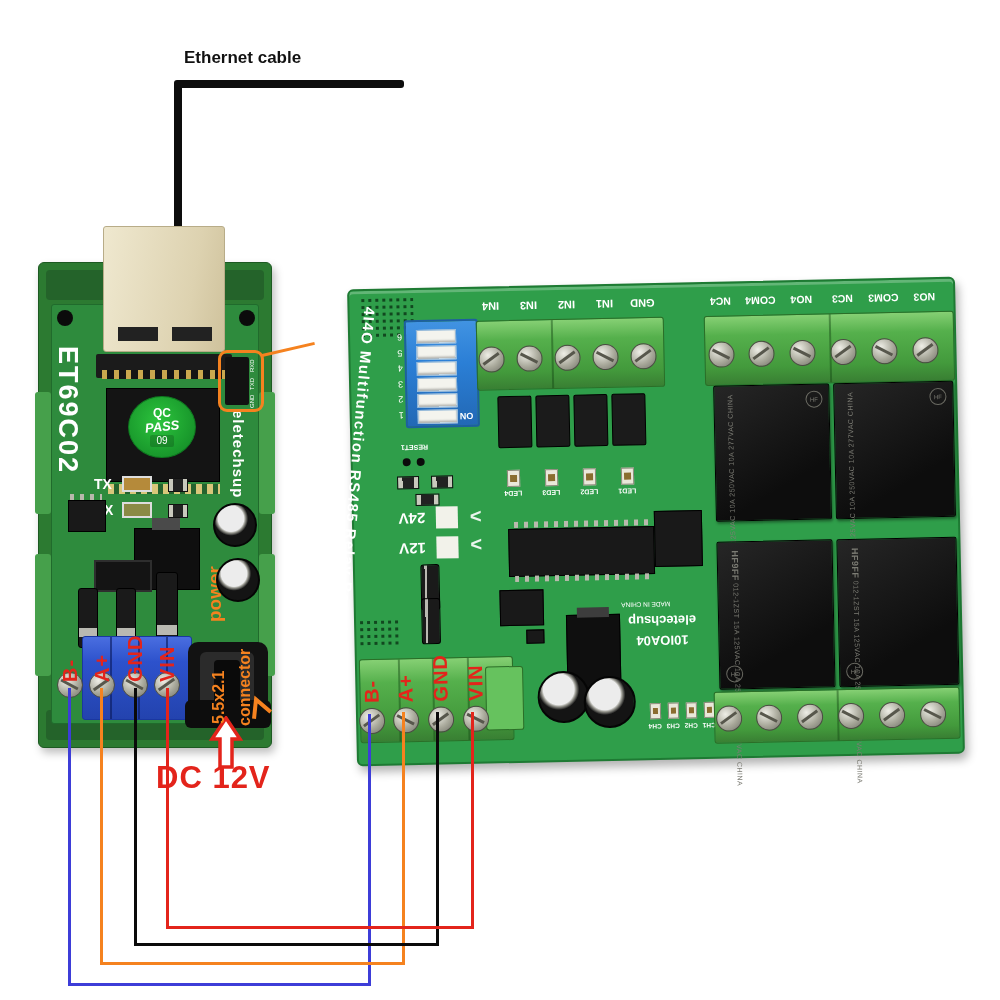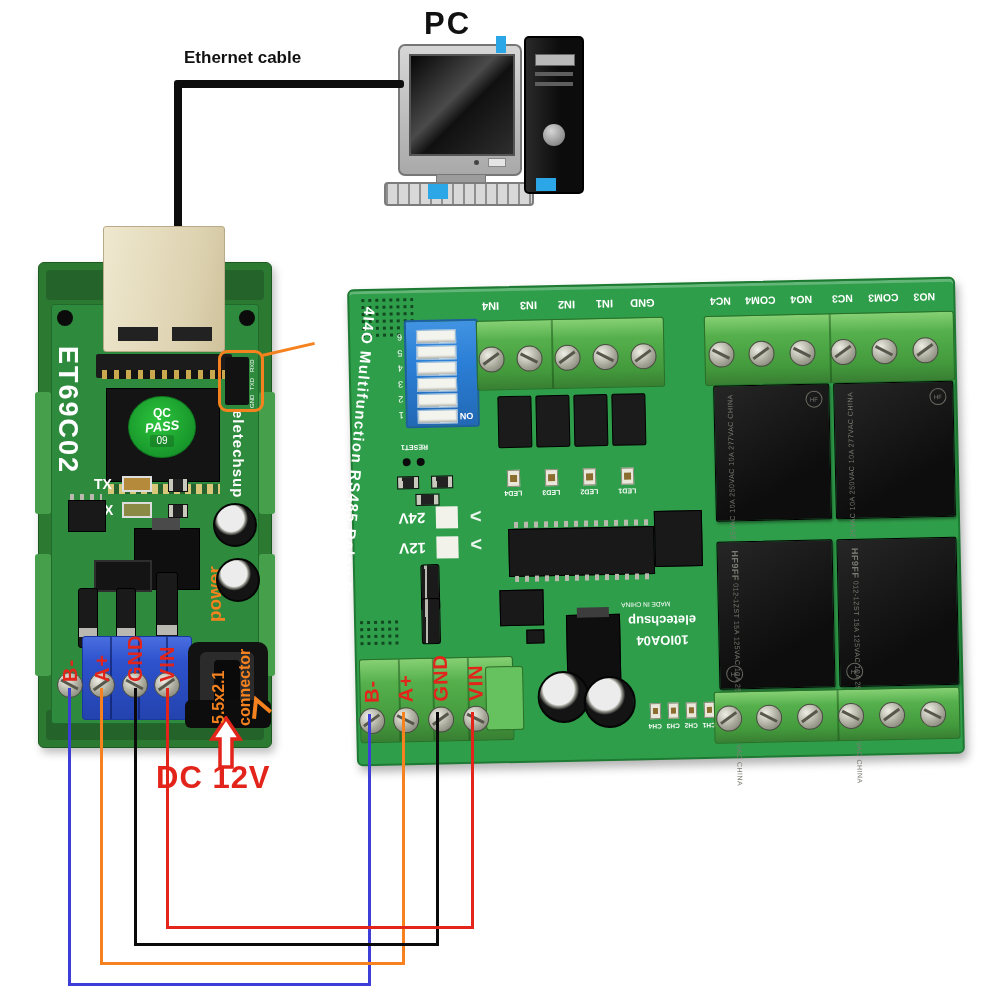--- a/index.html
+++ b/index.html
@@ -46,44 +46,20 @@
   .wire{position:absolute;z-index:6;}
   .dip-slider{position:absolute;left:10px;width:38px;height:12px;background:#f4f4ee;
        border:1px solid #8fb6d8;box-shadow:inset 0 -2px 2px rgba(0,0,0,.25);}
   .tiny-flip{transform:rotate(180deg);color:#fff;}
 </style>
 </head>
 <body>
 
 <div class="stage">
 
-  <div class="abs" style="left:384px;top:6px;width:215px;height:200px;">
-    <div class="abs" style="left:40px;top:0;font-size:31px;font-weight:bold;color:#111;letter-spacing:2px;">PC</div>
-
-    <div class="abs" style="left:14px;top:38px;width:124px;height:132px;background:linear-gradient(#d6d6d6,#a9a9a9);border:2px solid #777;border-radius:7px;box-sizing:border-box;">
-      <div class="abs" style="left:9px;top:8px;width:102px;height:98px;border:2px solid #555;background:linear-gradient(135deg,#060606,#4a4a4a 42%,#101010 55%,#2e2e2e);"></div>
-      <div class="abs" style="left:88px;top:112px;width:16px;height:7px;background:#e5e5e5;border:1px solid #888;"></div>
-      <div class="abs" style="left:74px;top:114px;width:5px;height:5px;background:#444;border-radius:50%;"></div>
-    </div>
-    <div class="abs" style="left:52px;top:168px;width:48px;height:8px;background:#9c9c9c;border:1px solid #777;"></div>
-
-    <div class="abs" style="left:0px;top:176px;width:150px;height:24px;border:2px solid #7c7c7c;border-radius:4px;box-sizing:border-box;
-                background:repeating-linear-gradient(90deg,#8f8f8f 0 2px,#d8d8d8 2px 11px),repeating-linear-gradient(0deg,#9a9a9a 0 2px,#cfcfcf 2px 9px);"></div>
-
-    <div class="abs" style="left:140px;top:30px;width:60px;height:158px;background:linear-gradient(90deg,#2a2a2a,#0c0c0c 60%);border:2px solid #000;border-radius:5px;box-sizing:border-box;">
-      <div class="abs" style="left:9px;top:16px;width:38px;height:10px;background:#b9b9b9;border:1px solid #666;"></div>
-      <div class="abs" style="left:9px;top:34px;width:38px;height:4px;background:#5e5e5e;"></div>
-      <div class="abs" style="left:9px;top:44px;width:38px;height:4px;background:#5e5e5e;"></div>
-      <div class="abs" style="left:17px;top:86px;width:22px;height:22px;border-radius:50%;background:radial-gradient(circle at 38% 32%,#d6d6d6,#6e6e6e);"></div>
-    </div>
-
-    <div class="abs" style="left:112px;top:30px;width:10px;height:17px;background:#2ba7e8;"></div>
-    <div class="abs" style="left:44px;top:178px;width:20px;height:15px;background:#2ba7e8;"></div>
-    <div class="abs" style="left:152px;top:172px;width:20px;height:13px;background:#2ba7e8;"></div>
-  </div>
 
   <div class="abs" style="left:174px;top:82px;width:8px;height:150px;background:#0d0d0d;border-radius:3px;"></div>
   <div class="abs" style="left:174px;top:80px;width:230px;height:8px;background:#0d0d0d;border-radius:3px;"></div>
   <div class="abs" style="left:184px;top:48px;font-size:17px;font-weight:bold;color:#111;">Ethernet cable</div>
 
   <div class="abs" style="left:38px;top:262px;width:234px;height:486px;">
 
     <div class="abs" style="left:0;top:0;width:234px;height:486px;background:#2c7a31;border:1px solid #1d5a22;border-radius:6px;box-shadow:3px 5px 8px rgba(0,0,0,.25);box-sizing:border-box;"></div>
     <div class="abs" style="left:8px;top:8px;width:218px;height:30px;background:#24632a;border-radius:4px;"></div>
     <div class="abs" style="left:8px;top:448px;width:218px;height:30px;background:#24632a;border-radius:4px;"></div>

